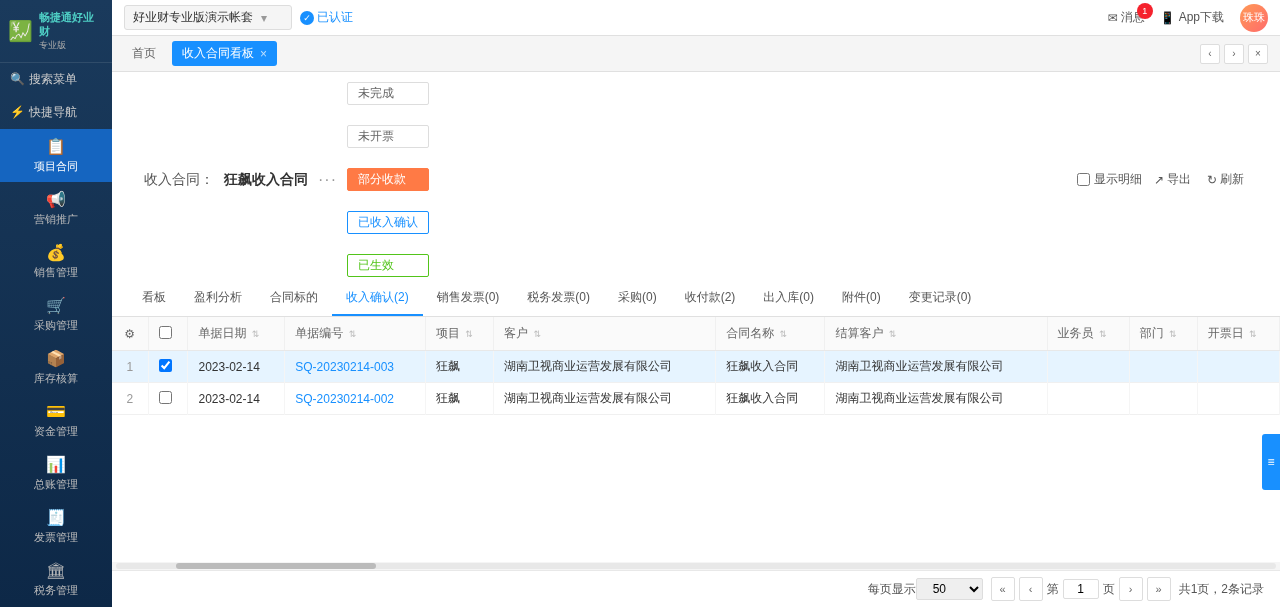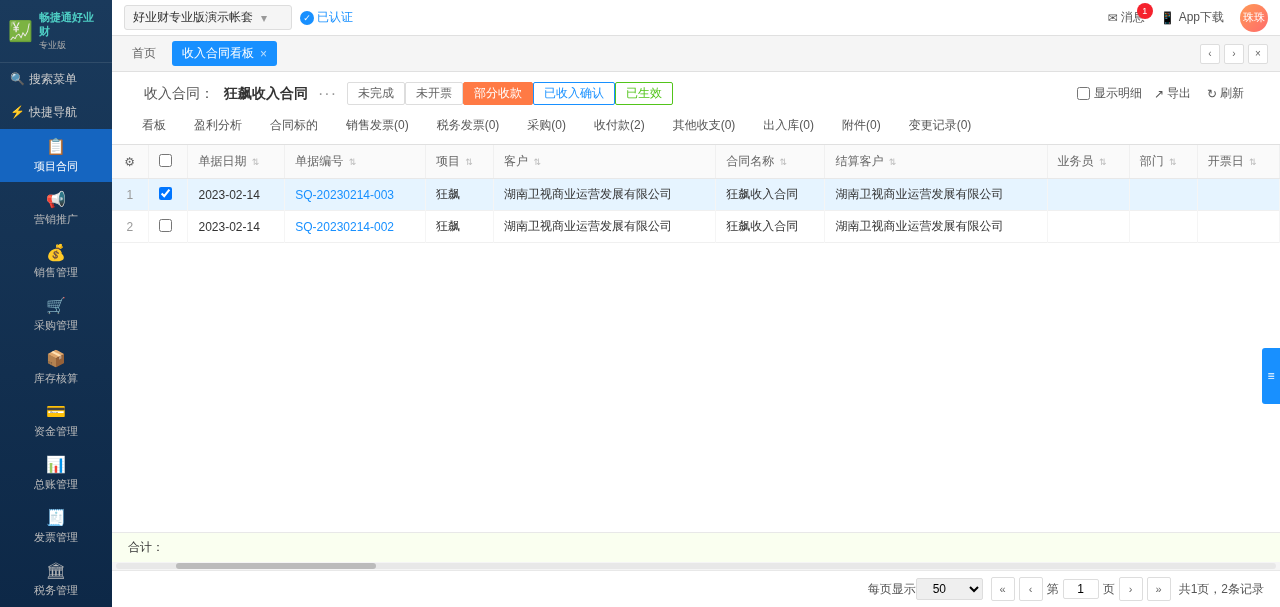--- a/index.html
+++ b/index.html
@@ -36,21 +36,21 @@
     .tabbar-home { font-size: 12px; color: #666; padding: 4px 8px; cursor: pointer; }
     .tabbar-tab { display: flex; align-items: center; gap: 4px; background: #1890ff; color: white; padding: 4px 10px; border-radius: 3px; font-size: 12px; cursor: pointer; }
     .tabbar-tab .close { opacity: 0.7; margin-left: 2px; }
     .tab-nav-btns { margin-left: auto; display: flex; gap: 4px; }
     .tab-nav-btn { width: 20px; height: 20px; border: 1px solid #ddd; border-radius: 2px; display: flex; align-items: center; justify-content: center; cursor: pointer; background: white; color: #666; font-size: 10px; }
 
     
     .content { flex: 1; background: white; overflow: hidden; display: flex; flex-direction: column; }
     .content-header { padding: 10px 32px 0; display: flex; align-items: center; gap: 10px; }
     .more-btn { color: #999; cursor: pointer; font-size: 16px; letter-spacing: 1px; }
-    .status-tags { display: flex; gap: 0; }
+    .status-tags { display: flex; gap: 20px; flex-direction: column; }
     .status-tag { padding: 2px 10px; border-radius: 2px; font-size: 12px; border: 1px solid #ddd; color: #666; cursor: pointer; }
     .status-tag.active { background: #ff7a45; color: white; border-color: #ff7a45; }
     .status-tag.outline-blue { border-color: #1890ff; color: #1890ff; }
     .status-tag.outline-green { border-color: #52c41a; color: #52c41a; }
     .content-actions { margin-left: auto; display: flex; gap: 8px; align-items: center; }
     .action-btn { display: flex; align-items: center; gap: 3px; font-size: 12px; color: #555; cursor: pointer; padding: 2px 4px; }
     .checkbox-label { display: flex; align-items: center; gap: 4px; font-size: 12px; color: #555; cursor: pointer; }
 
     
     .subtabs { display: flex; border-bottom: 1px solid #e0e0e0; padding: 0 16px; margin-top: 4px; }
@@ -223,25 +223,25 @@
           <span>↻</span>
           <span>刷新</span>
         </div>
       </div>
     </div>
 
     <div class="subtabs">
       <div class="subtab">看板</div>
       <div class="subtab">盈利分析</div>
       <div class="subtab">合同标的</div>
+      <div class="subtab active">收入确认(2)</div>
       <div class="subtab">销售发票(0)</div>
       <div class="subtab">税务发票(0)</div>
       <div class="subtab">采购(0)</div>
       <div class="subtab">收付款(2)</div>
-      <div class="subtab">其他收支(0)</div>
       <div class="subtab">出入库(0)</div>
       <div class="subtab">附件(0)</div>
       <div class="subtab">变更记录(0)</div>
     </div>
 
     <div class="content-wrapper">
       <div class="table-wrap">
         <table>
           <thead>
             <tr>
@@ -288,25 +288,20 @@
               <td></td>
             </tr>
           </tbody>
         </table>
       </div>
 
       <div style="position:absolute; right:0; top:50%; transform:translateY(-50%); background:#1890ff; color:white; width:18px; height:56px; display:flex; align-items:center; justify-content:center; border-radius:3px 0 0 3px; cursor:pointer; font-size:12px;">
         ≡
       </div>
 
-      <div class="table-footer">
-        <div class="footer-total">
-          <span>合计：</span>
-        </div>
-      </div>
 
       <div class="scrollbar-area">
         <div class="scrollbar-track">
           <div class="scrollbar-thumb"></div>
         </div>
       </div>
 
       <div class="pagination">
         <div class="page-size-select">
           <span>每页显示</span>

